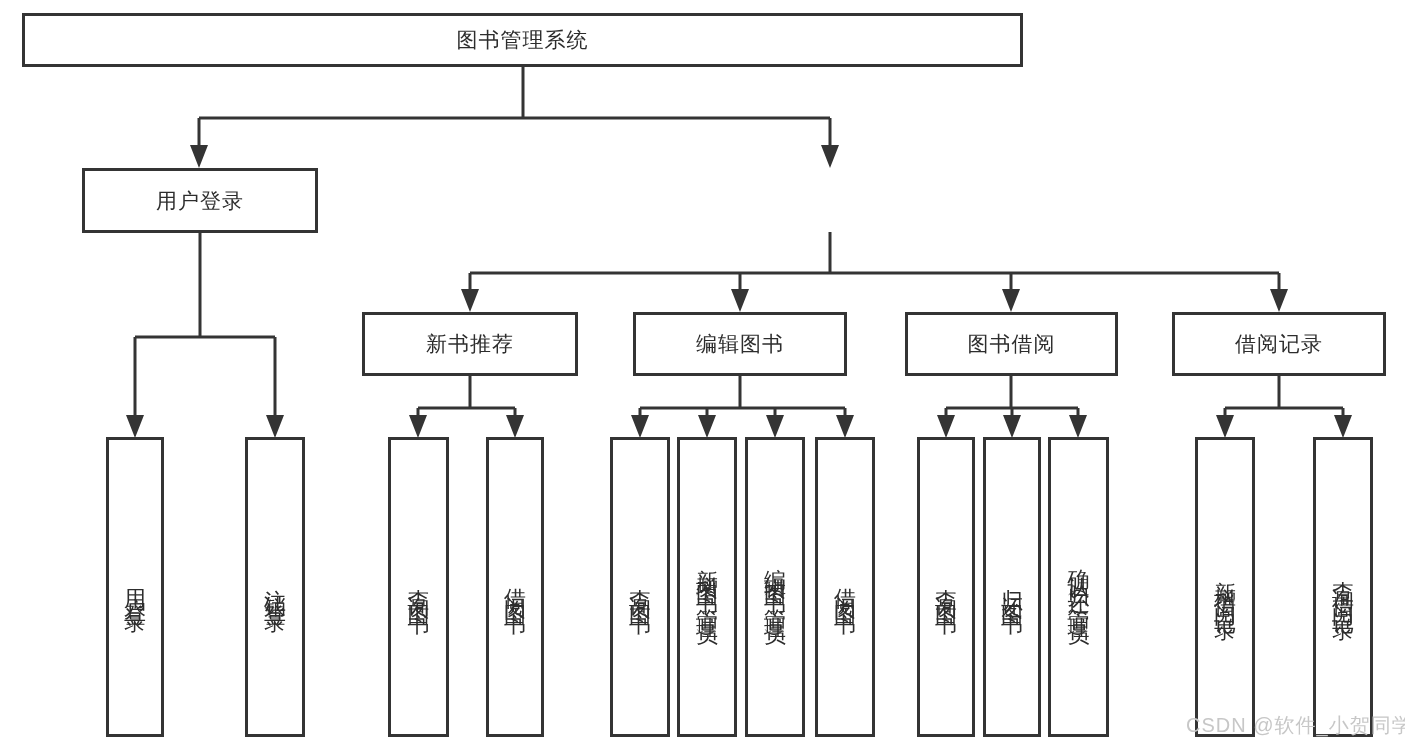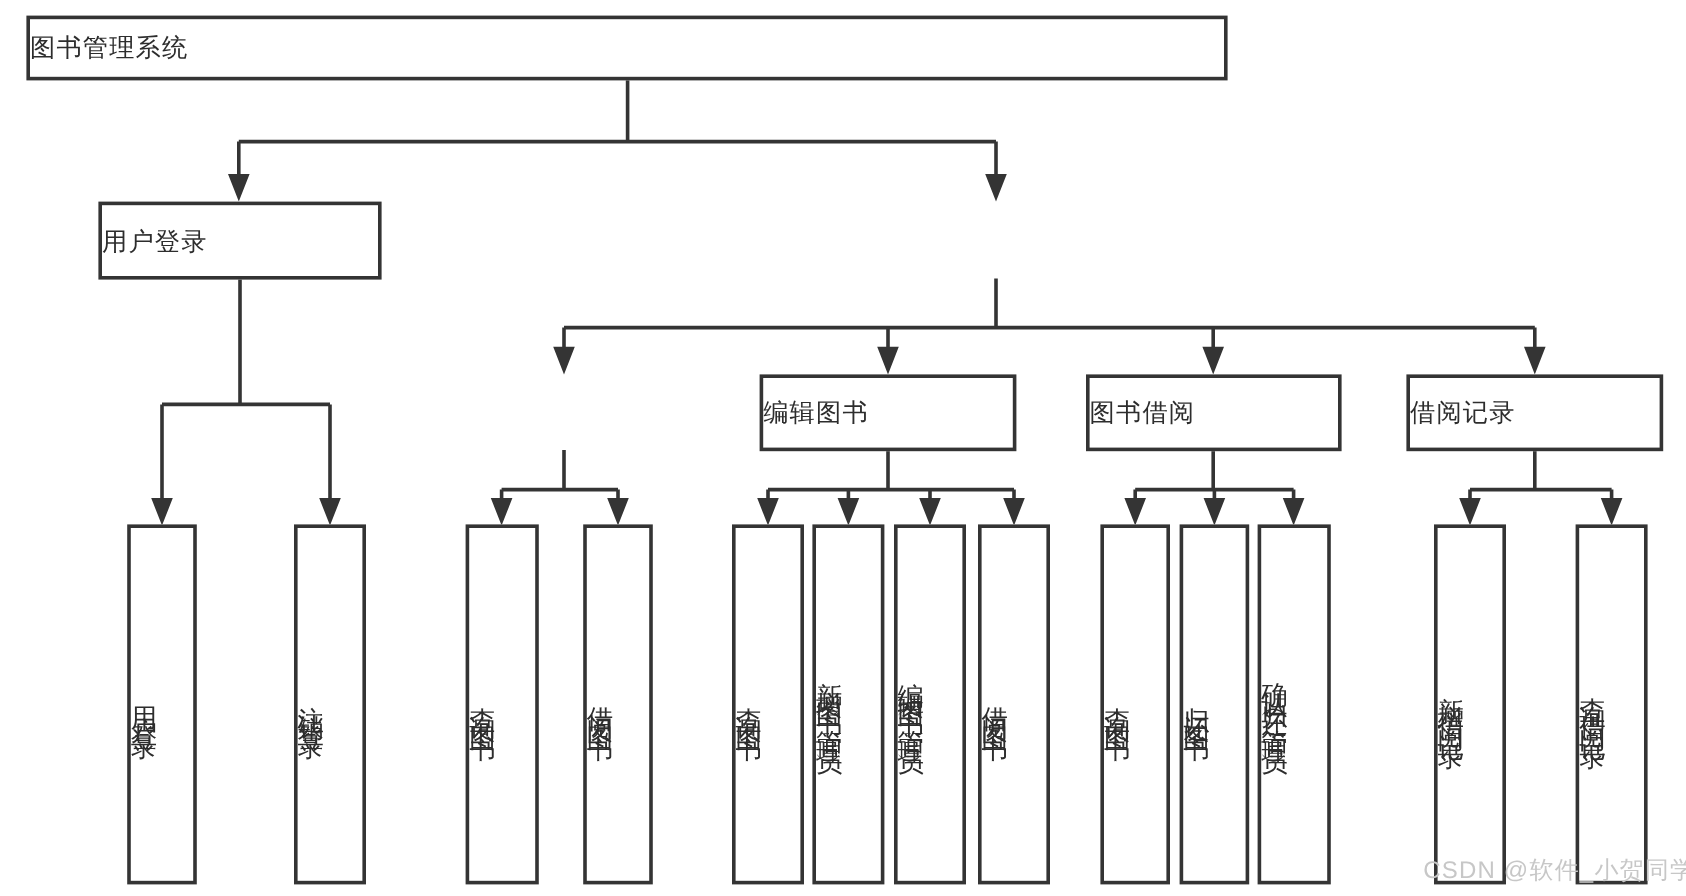--- a/index.html
+++ b/index.html
@@ -17,21 +17,21 @@
     width: 1405px; height: 747px;
     z-index: 1;
   }
   .node {
     position: absolute;
     box-sizing: border-box;
     border: 3px solid #343434;
     background: #ffffff;
     display: flex;
     align-items: center;
-    justify-content: flex-start;
+    justify-content: center;
     color: #2d2d2d;
     z-index: 2;
   }
   .hbox { font-size: 21px; letter-spacing: 1px; }
   .vbox span {
     writing-mode: vertical-rl;
     text-orientation: mixed;
     font-size: 22px;
     letter-spacing: 8px;
     line-height: 1;
@@ -93,20 +93,23 @@
   </svg>
 
   <div class="node hbox n-root">
     <span>图书管理系统</span>
   </div>
 
   <div class="node hbox n-login">
     <span>用户登录</span>
   </div>
 
+  <div class="node hbox n-rec">
+    <span>新书推荐</span>
+  </div>
   <div class="node hbox n-borrow">
     <span>编辑图书</span>
   </div>
   <div class="node hbox n-cur">
     <span>图书借阅</span>
   </div>
   <div class="node hbox n-record">
     <span>借阅记录</span>
   </div>
 

